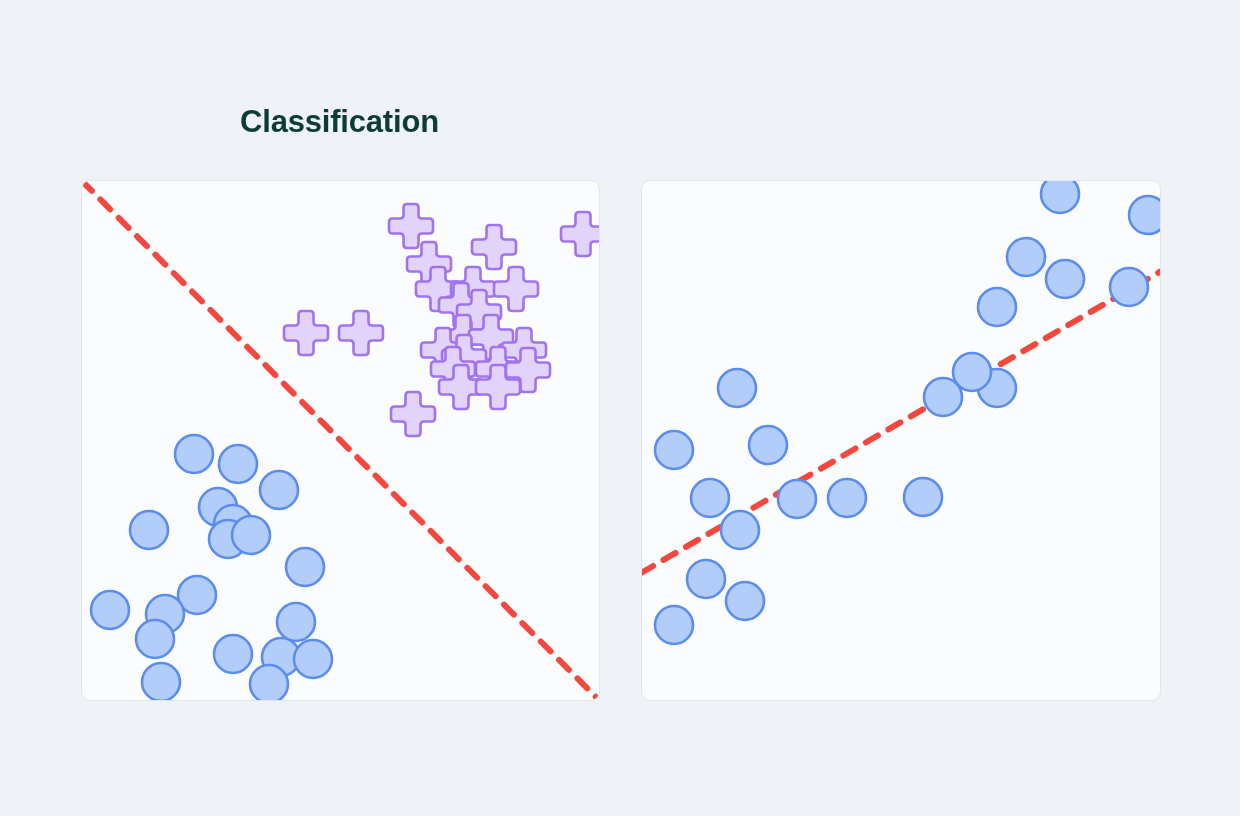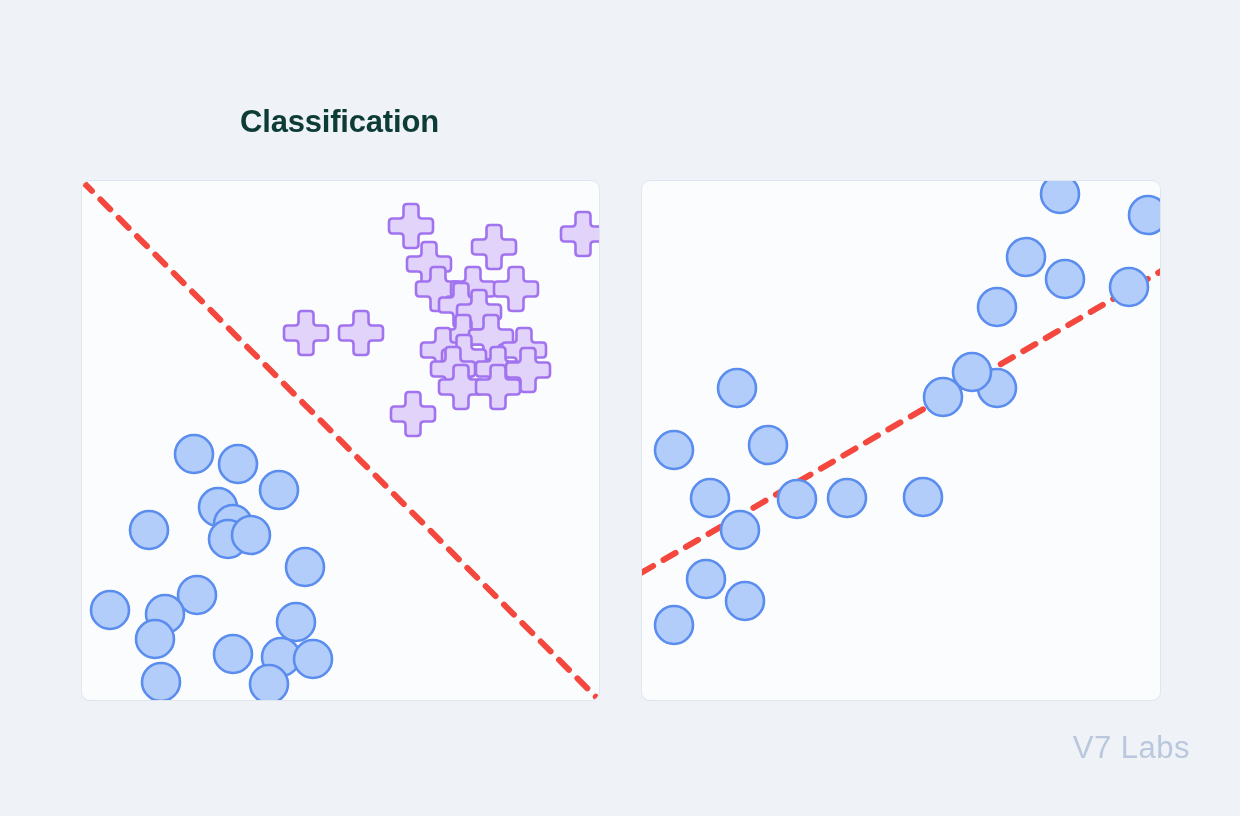--- a/index.html
+++ b/index.html
@@ -157,15 +157,14 @@
           <circle cx="205" cy="317" r="19" fill="#b3cdfb" stroke="#5b8def" stroke-width="2.6"></circle>
           <circle cx="281" cy="316" r="19" fill="#b3cdfb" stroke="#5b8def" stroke-width="2.6"></circle>
           <circle cx="64" cy="398" r="19" fill="#b3cdfb" stroke="#5b8def" stroke-width="2.6"></circle>
           <circle cx="103" cy="420" r="19" fill="#b3cdfb" stroke="#5b8def" stroke-width="2.6"></circle>
           <circle cx="32" cy="444" r="19" fill="#b3cdfb" stroke="#5b8def" stroke-width="2.6"></circle>
         </svg>
     </div>
 
   </div>
 
-  <div class="watermark">V7 Labs</div>
 
 </div>
 
 </body></html>

